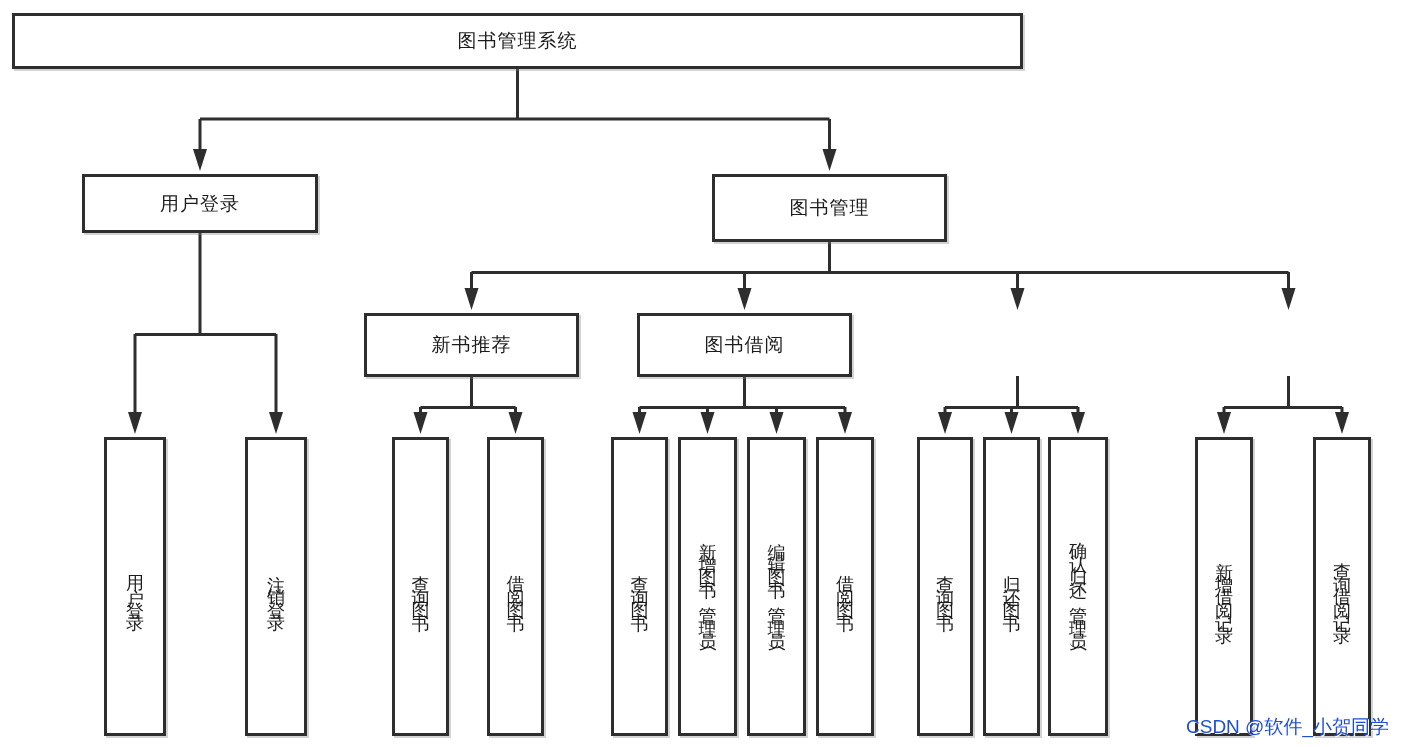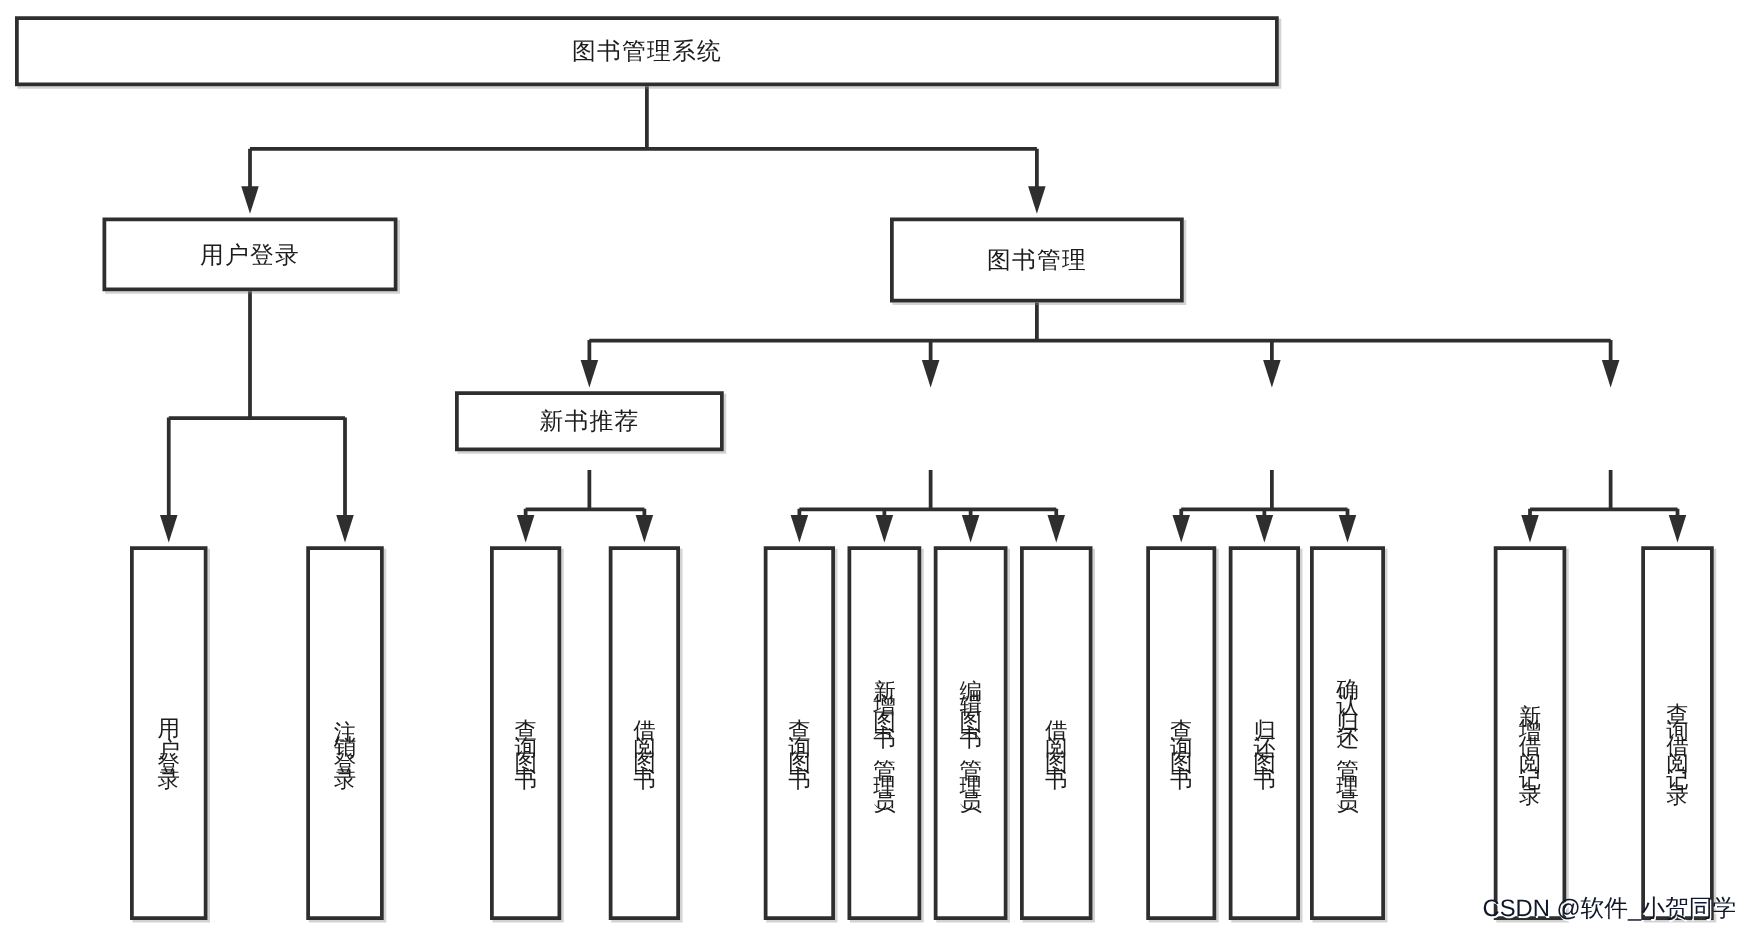--- a/index.html
+++ b/index.html
@@ -30,21 +30,21 @@
     text-orientation:mixed;
     font-size:18px;
     letter-spacing:13px;
     line-height:1;
     white-space:nowrap;
   }
   .watermark{
     position:absolute;
     left:1186px;top:714px;
     font-size:19px;
-    color:#0f172a;
+    color:#1d4ed8;
     text-shadow:1px 1px 0 #ffffff;
     white-space:nowrap;
   }
 </style>
 </head>
 <body>
 
 <div class="canvas">
 
   <svg class="connectors" viewBox="0 0 1405 747" xmlns="http://www.w3.org/2000/svg">
@@ -94,22 +94,25 @@
     <span>图书管理系统</span>
   </div>
 
   <div class="node h" style="left:82px;top:174px;width:236px;height:59px">
     <span>用户登录</span>
   </div>
   <div class="node h" style="left:712px;top:174px;width:235px;height:68px">
     <span>图书管理</span>
   </div>
 
-  <div class="node h" style="left:364px;top:313px;width:215px;height:48px">
+  <div class="node h" style="left:364px;top:313px;width:215px;height:64px">
     <span>新书推荐</span>
+  </div>
+  <div class="node h" style="left:637px;top:313px;width:215px;height:64px">
+    <span>图书借阅</span>
   </div>
 
   <div class="node v" style="left:104px;top:437px;width:62px;height:299px">
     <span>用户登录</span>
   </div>
   <div class="node v" style="left:245px;top:437px;width:62px;height:299px">
     <span>注销登录</span>
   </div>
 
   <div class="node v" style="left:392px;top:437px;width:57px;height:299px">

